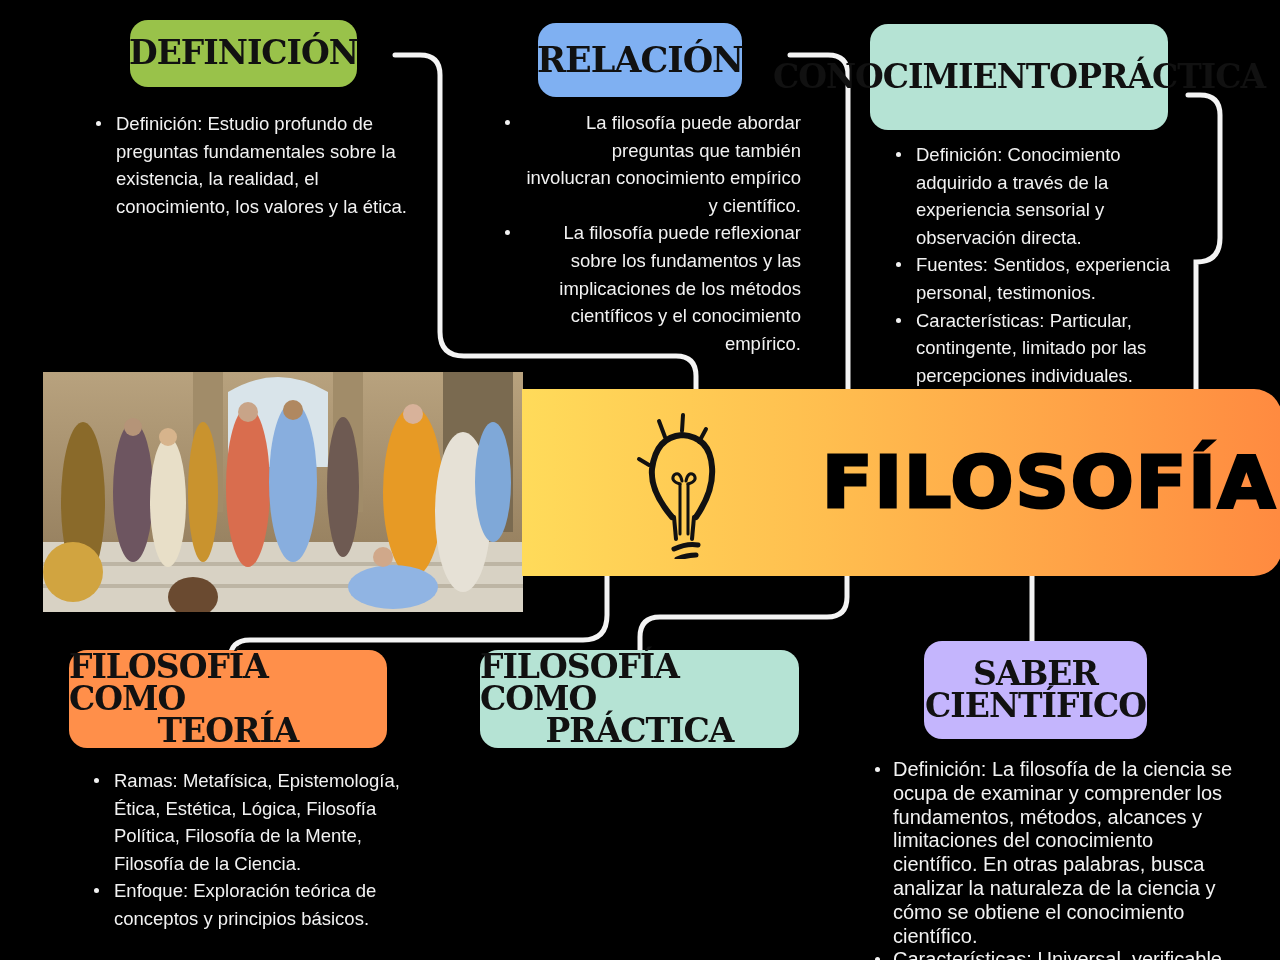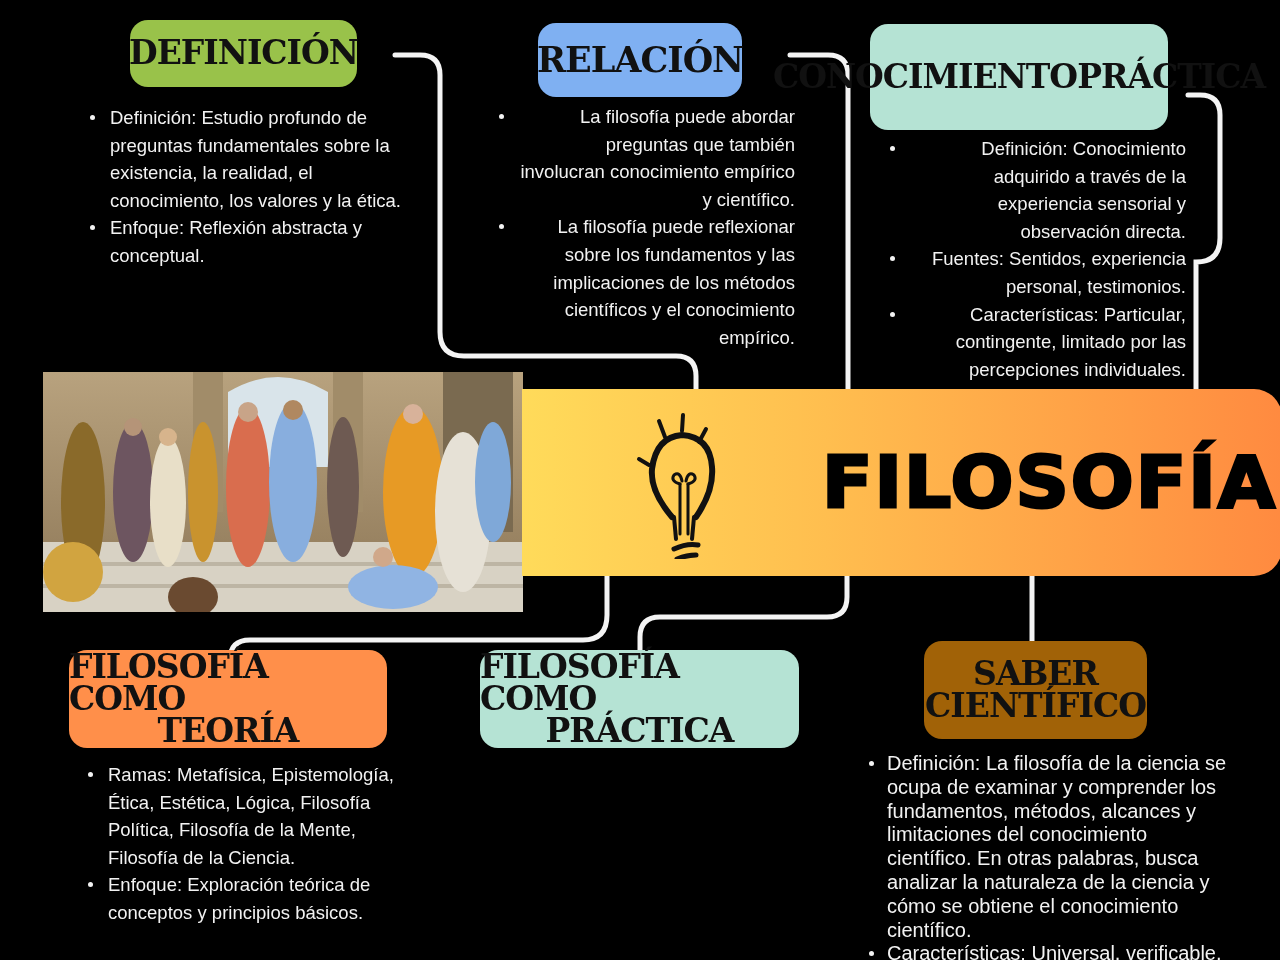--- a/index.html
+++ b/index.html
@@ -1,20 +1,20 @@
 <!DOCTYPE html>
 <html><head>
 <meta charset="utf-8">
 <style>
   html,body{margin:0;padding:0;}
   body{width:1280px;height:960px;background:#000;position:relative;overflow:hidden;font-family:"DejaVu Sans",sans-serif;}
   .lines{position:absolute;left:0;top:0;width:1280px;height:960px;pointer-events:none;}
   .hdr{position:absolute;border-radius:18px;display:flex;align-items:center;justify-content:center;text-align:left;color:#111;font-family:"DejaVu Serif",serif;font-weight:bold;line-height:0.98;letter-spacing:-1px;}
   .hdr span{display:block;}
-  .blist{position:absolute;color:#f2f2f2;margin:6px;padding:0;list-style:none;font-family:"Liberation Sans",sans-serif;}
+  .blist{position:absolute;color:#f2f2f2;margin:12px;padding:0;list-style:none;font-family:"Liberation Sans",sans-serif;}
   .blist li{position:relative;padding-left:24px;}
   .blist li::before{content:"";position:absolute;left:4px;width:5px;height:5px;border-radius:50%;background:#f2f2f2;}
   .f19 {font-size:18.5px;line-height:27.6px;}
   .f19 li::before{top:11px;}
   .f16 {font-size:20px;line-height:23.8px;}
   .f16 li::before{top:9px;left:2px;}
   .f16 li{padding-left:20px;}
   .painting{position:absolute;left:43px;top:372px;width:480px;height:240px;overflow:hidden;}
   .central{position:absolute;left:522px;top:389px;width:760px;height:187px;border-radius:0 28px 28px 0;background:linear-gradient(90deg,#ffdb5a 0%,#ffbe4f 40%,#ff9c45 80%,#ff8a40 100%);}
   .central-title{position:absolute;left:300px;top:50px;font-family:"DejaVu Sans",sans-serif;font-weight:900;font-size:74px;color:#000;letter-spacing:2px;-webkit-text-stroke:3px #000;transform:scaleY(0.95);}
@@ -56,36 +56,35 @@
 <div class="hdr" style="left:69px;top:650px;width:318px;height:98px;background:#ff8f4a;font-size:33px;flex-direction:column;">
   <span>FILOSOFÍA COMO</span>
   <span>TEORÍA</span>
 </div>
 
 <div class="hdr" style="left:480px;top:650px;width:319px;height:98px;background:#b5e3d4;font-size:33px;flex-direction:column;">
   <span>FILOSOFÍA COMO</span>
   <span>PRÁCTICA</span>
 </div>
 
-<div class="hdr" style="left:924px;top:641px;width:223px;height:98px;background:#a16207;font-size:33px;flex-direction:column;">
+<div class="hdr" style="left:924px;top:641px;width:223px;height:98px;background:#c4b5fd;font-size:33px;flex-direction:column;">
   <span>SABER</span>
   <span>CIENTÍFICO</span>
 </div>
 
 <ul class="blist f19" style="left:80px;top:98px;width:340px;">
   <li>Definición: Estudio profundo de preguntas fundamentales sobre la existencia, la realidad, el conocimiento, los valores y la ética.</li>
-  <li>Enfoque: Reflexión abstracta y conceptual.</li>
 </ul>
 
 <ul class="blist f19" style="left:489px;top:97px;width:300px;text-align:right;">
   <li>La filosofía puede abordar preguntas que también involucran conocimiento empírico y científico.</li>
   <li>La filosofía puede reflexionar sobre los fundamentos y las implicaciones de los métodos científicos y el conocimiento empírico.</li>
 </ul>
 
-<ul class="blist f19" style="left:880px;top:129px;width:300px;text-align:right;">
+<ul class="blist f19" style="left:880px;top:129px;width:300px;">
   <li>Definición: Conocimiento adquirido a través de la experiencia sensorial y observación directa.</li>
   <li>Fuentes: Sentidos, experiencia personal, testimonios.</li>
   <li>Características: Particular, contingente, limitado por las percepciones individuales.</li>
 </ul>
 
 <ul class="blist f19" style="left:78px;top:755px;width:320px;">
   <li>Ramas: Metafísica, Epistemología, Ética, Estética, Lógica, Filosofía Política, Filosofía de la Mente, Filosofía de la Ciencia.</li>
   <li>Enfoque: Exploración teórica de conceptos y principios básicos.</li>
 </ul>
 

